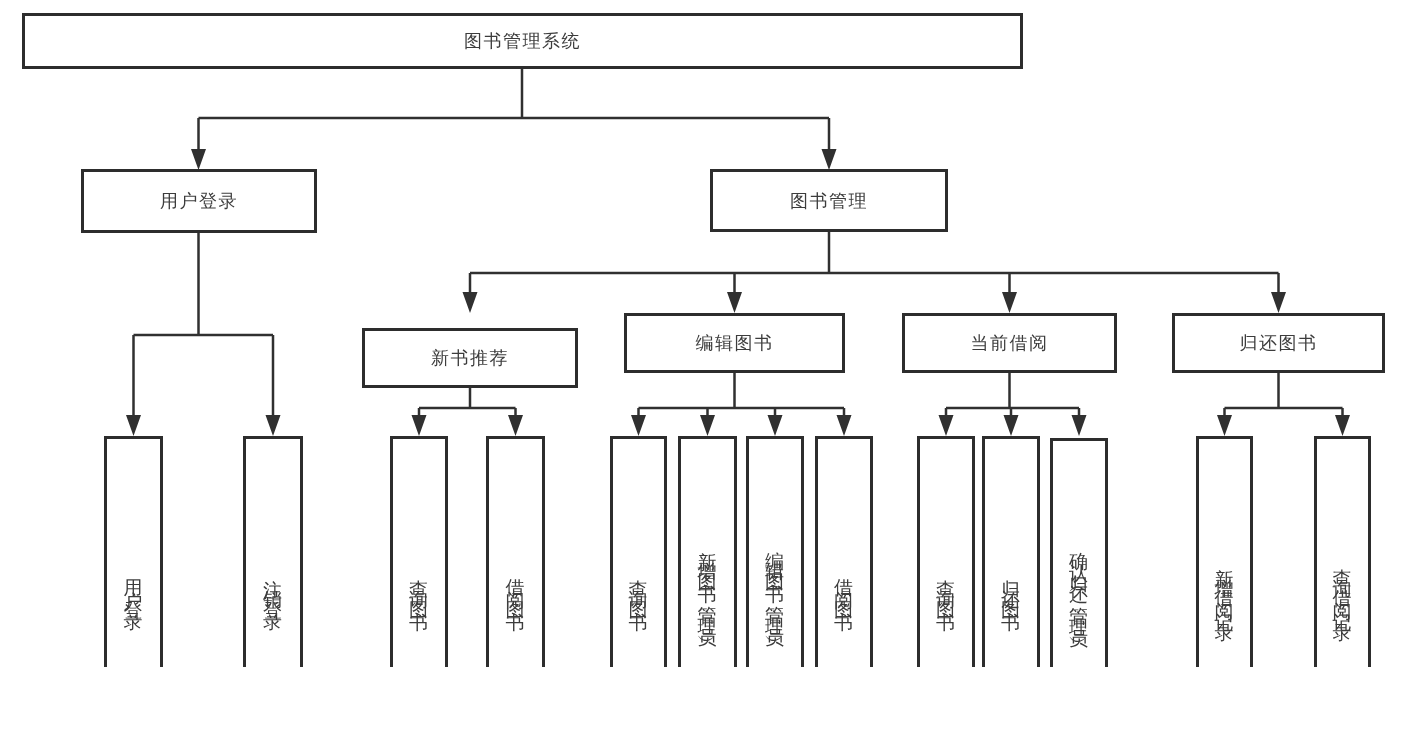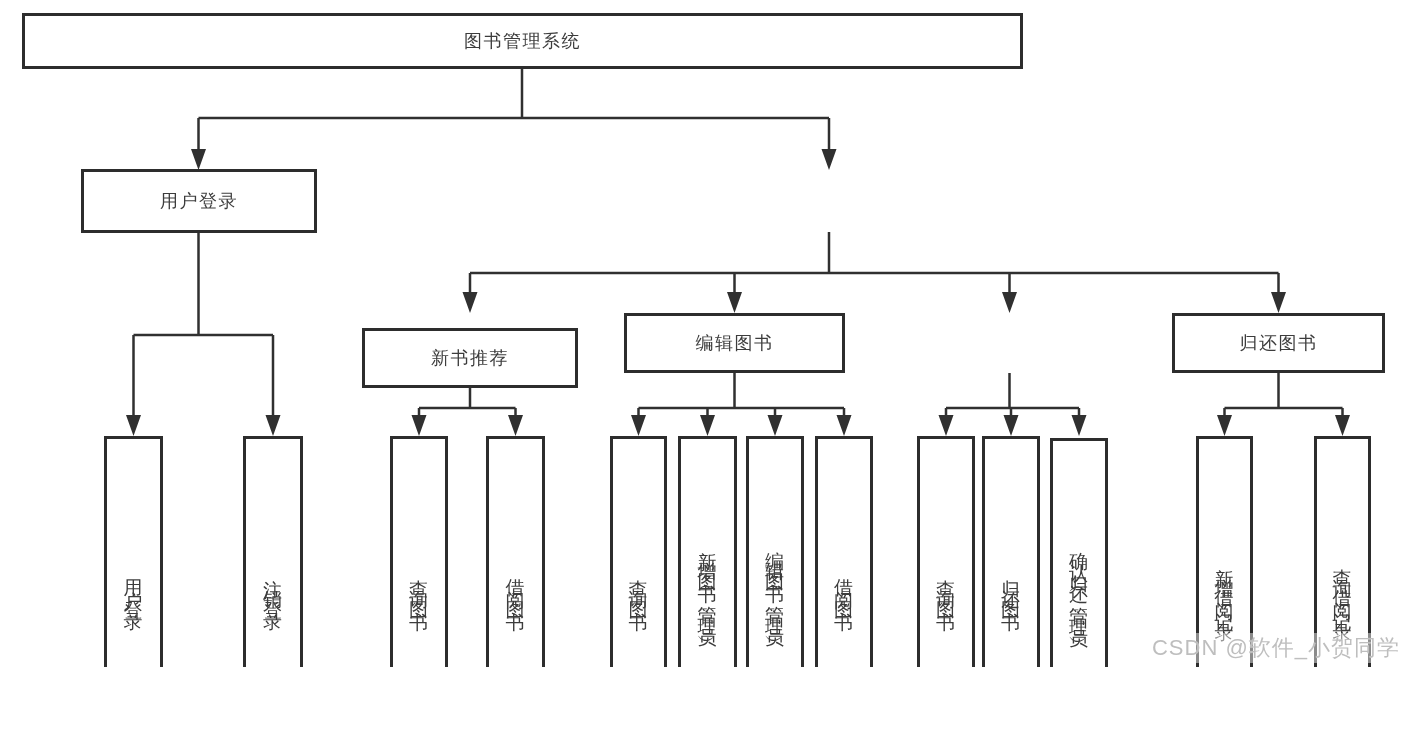--- a/index.html
+++ b/index.html
@@ -83,26 +83,32 @@
          M1335 415 L1350 415 L1342.5 436 Z"></path>
   </svg>
 
   <div class="box" style="left:22px;top:13px;width:1001px;height:56px">
     <span class="hlabel">图书管理系统</span>
   </div>
 
   <div class="box" style="left:81px;top:169px;width:236px;height:64px">
     <span class="hlabel">用户登录</span>
   </div>
+  <div class="box" style="left:710px;top:169px;width:238px;height:63px">
+    <span class="hlabel">图书管理</span>
+  </div>
 
   <div class="box" style="left:362px;top:328px;width:216px;height:60px">
     <span class="hlabel">新书推荐</span>
   </div>
   <div class="box" style="left:624px;top:313px;width:221px;height:60px">
     <span class="hlabel">编辑图书</span>
+  </div>
+  <div class="box" style="left:902px;top:313px;width:215px;height:60px">
+    <span class="hlabel">当前借阅</span>
   </div>
   <div class="box" style="left:1172px;top:313px;width:213px;height:60px">
     <span class="hlabel">归还图书</span>
   </div>
 
   <div class="box" style="left:104px;top:436px;width:59px;height:299px">
     <span class="vlabel">用户登录</span>
   </div>
   <div class="box" style="left:243px;top:436px;width:60px;height:299px">
     <span class="vlabel">注销登录</span>
@@ -138,15 +144,14 @@
     <span class="vlabel">确认归还（管理员）</span>
   </div>
 
   <div class="box" style="left:1196px;top:436px;width:57px;height:299px">
     <span class="vlabel">新增借阅记录</span>
   </div>
   <div class="box" style="left:1314px;top:436px;width:57px;height:299px">
     <span class="vlabel">查询借阅记录</span>
   </div>
 
-  <span class="watermark">CSDN @软件_小贺同学</span>
 
 </div>
 
 </body></html>

